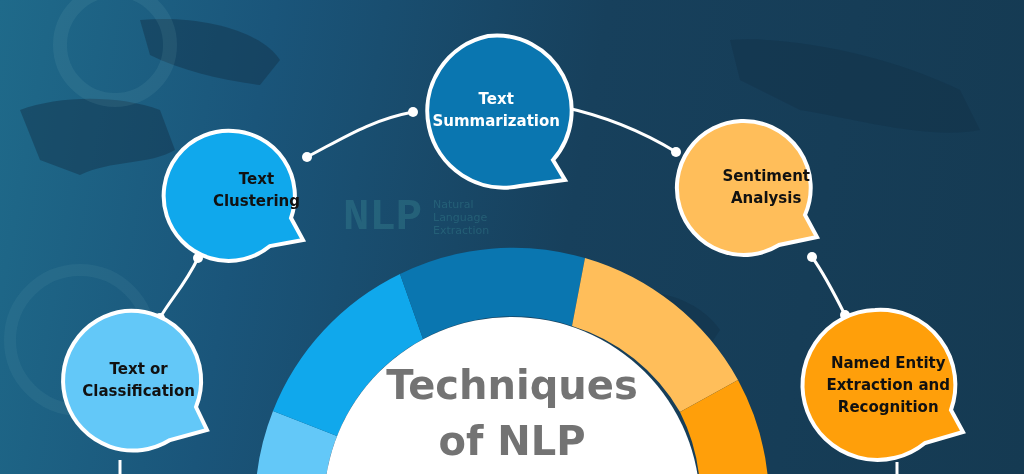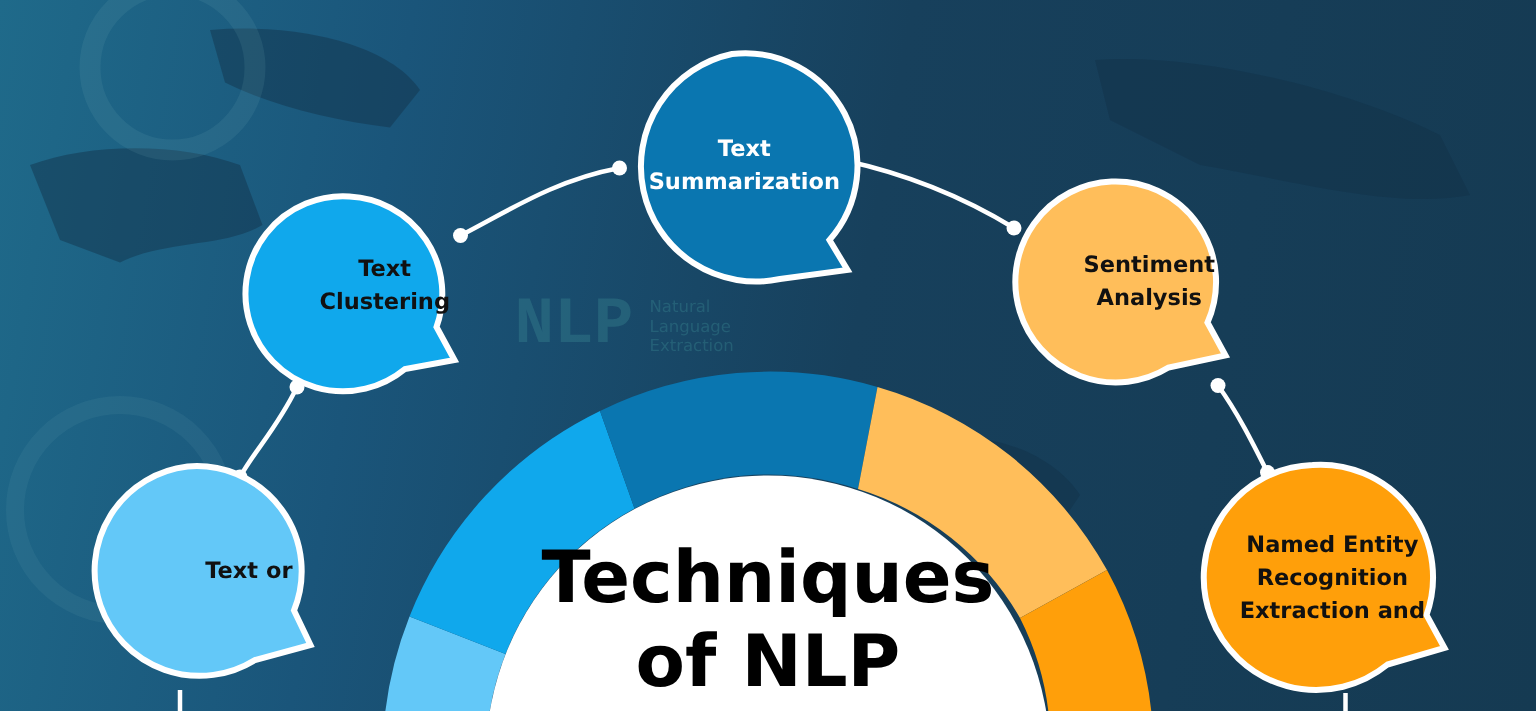--- a/index.html
+++ b/index.html
@@ -3,22 +3,22 @@
 <meta charset="utf-8">
 <style>
   html,body{margin:0;padding:0;}
   body{width:1024px;height:474px;overflow:hidden;position:relative;
     font-family:"DejaVu Sans","Liberation Sans",sans-serif;
     background:linear-gradient(100deg,#1f6a8a 0%,#1a557a 25%,#17405c 55%,#153a52 100%);}
   .bg-map{position:absolute;inset:0;}
   svg{position:absolute;left:0;top:0;}
   .bubble{position:absolute;display:flex;align-items:center;justify-content:flex-end;text-align:center;
     font-weight:bold;font-size:15px;line-height:22px;color:#111;}
-  .title{position:absolute;left:312px;width:400px;text-align:center;color:#000000;
-    font-family:"DejaVu Sans",sans-serif;font-weight:bold;font-size:48px;line-height:56px;}
+  .title{position:absolute;left:312px;width:400px;text-align:center;color:#737373;
+    font-family:"DejaVu Sans",sans-serif;font-weight:bold;font-size:40px;line-height:56px;}
   .bg-nlp{position:absolute;left:343px;top:192px;color:rgba(60,140,150,0.35);font-weight:bold;font-size:44px;font-family:Liberation Mono, monospace;}
   .bg-nlp-sub{position:absolute;left:433px;top:198px;color:rgba(60,140,150,0.35);font-size:11px;line-height:13px;}
 </style>
 </head>
 <body>
 
 <svg class="bg-map" width="1024" height="474" viewBox="0 0 1024 474">
   <g fill="#123148" opacity="0.45">
     <path d="M20 110 C60 95,120 95,160 110 L175 150 C150 165,110 160,80 175 L40 160 Z"></path>
     <path d="M140 20 C200 15,260 30,280 60 L260 85 C220 80,180 70,150 55 Z"></path>
@@ -83,32 +83,33 @@
 </div>
 <div class="bubble" style="left:170px;top:155px;width:130px;height:70px;">
   <div>
       <div>Text</div>
       <div>Clustering</div>
     </div>
 </div>
 <div class="bubble" style="left:55px;top:335px;width:140px;height:90px;">
   <div>
       <div>Text or</div>
+      <div>Classification</div>
     </div>
 </div>
 <div class="bubble" style="left:675px;top:152px;width:135px;height:70px;">
   <div>
       <div>Sentiment</div>
       <div>Analysis</div>
     </div>
 </div>
 <div class="bubble" style="left:805px;top:340px;width:145px;height:90px;">
   <div>
       <div>Named Entity</div>
+      <div>Extraction and</div>
       <div>Recognition</div>
-      <div>Extraction and</div>
     </div>
 </div>
 
 <div class="title" style="top:357px;">
   <div>Techniques</div>
   <div>of NLP</div>
 </div>
 
 </body></html>

